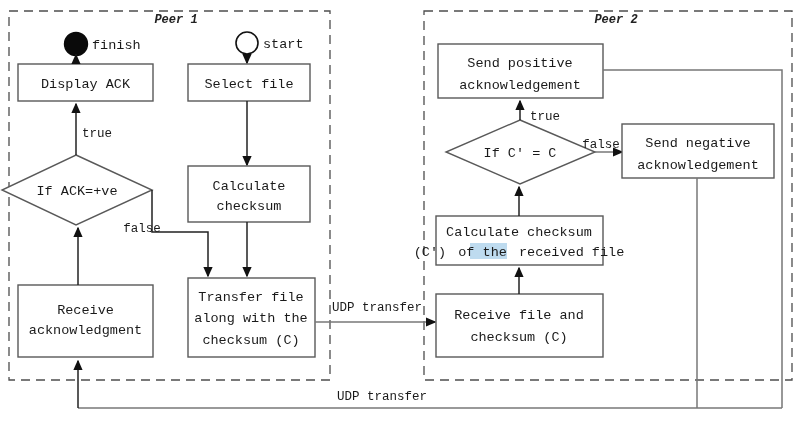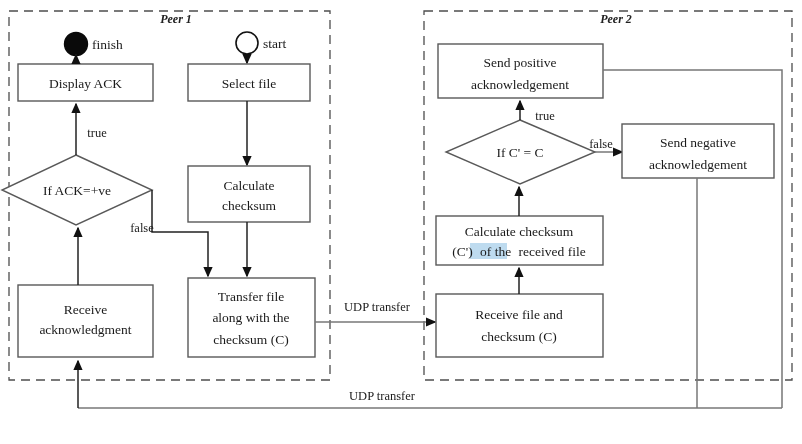--- a/index.html
+++ b/index.html
@@ -5,21 +5,21 @@
   html, body {
     margin: 0;
     padding: 0;
     background: #ffffff;
   }
   #canvas {
     position: relative;
     width: 802px;
     height: 444px;
     background: #ffffff;
-    font-family: Liberation Serif, serif;
+    font-family: Liberation Mono, monospace;
     overflow: hidden;
   }
   svg#diagram {
     position: absolute;
     top: 0;
     left: 0;
     width: 802px;
     height: 444px;
   }
   .peer-label {

